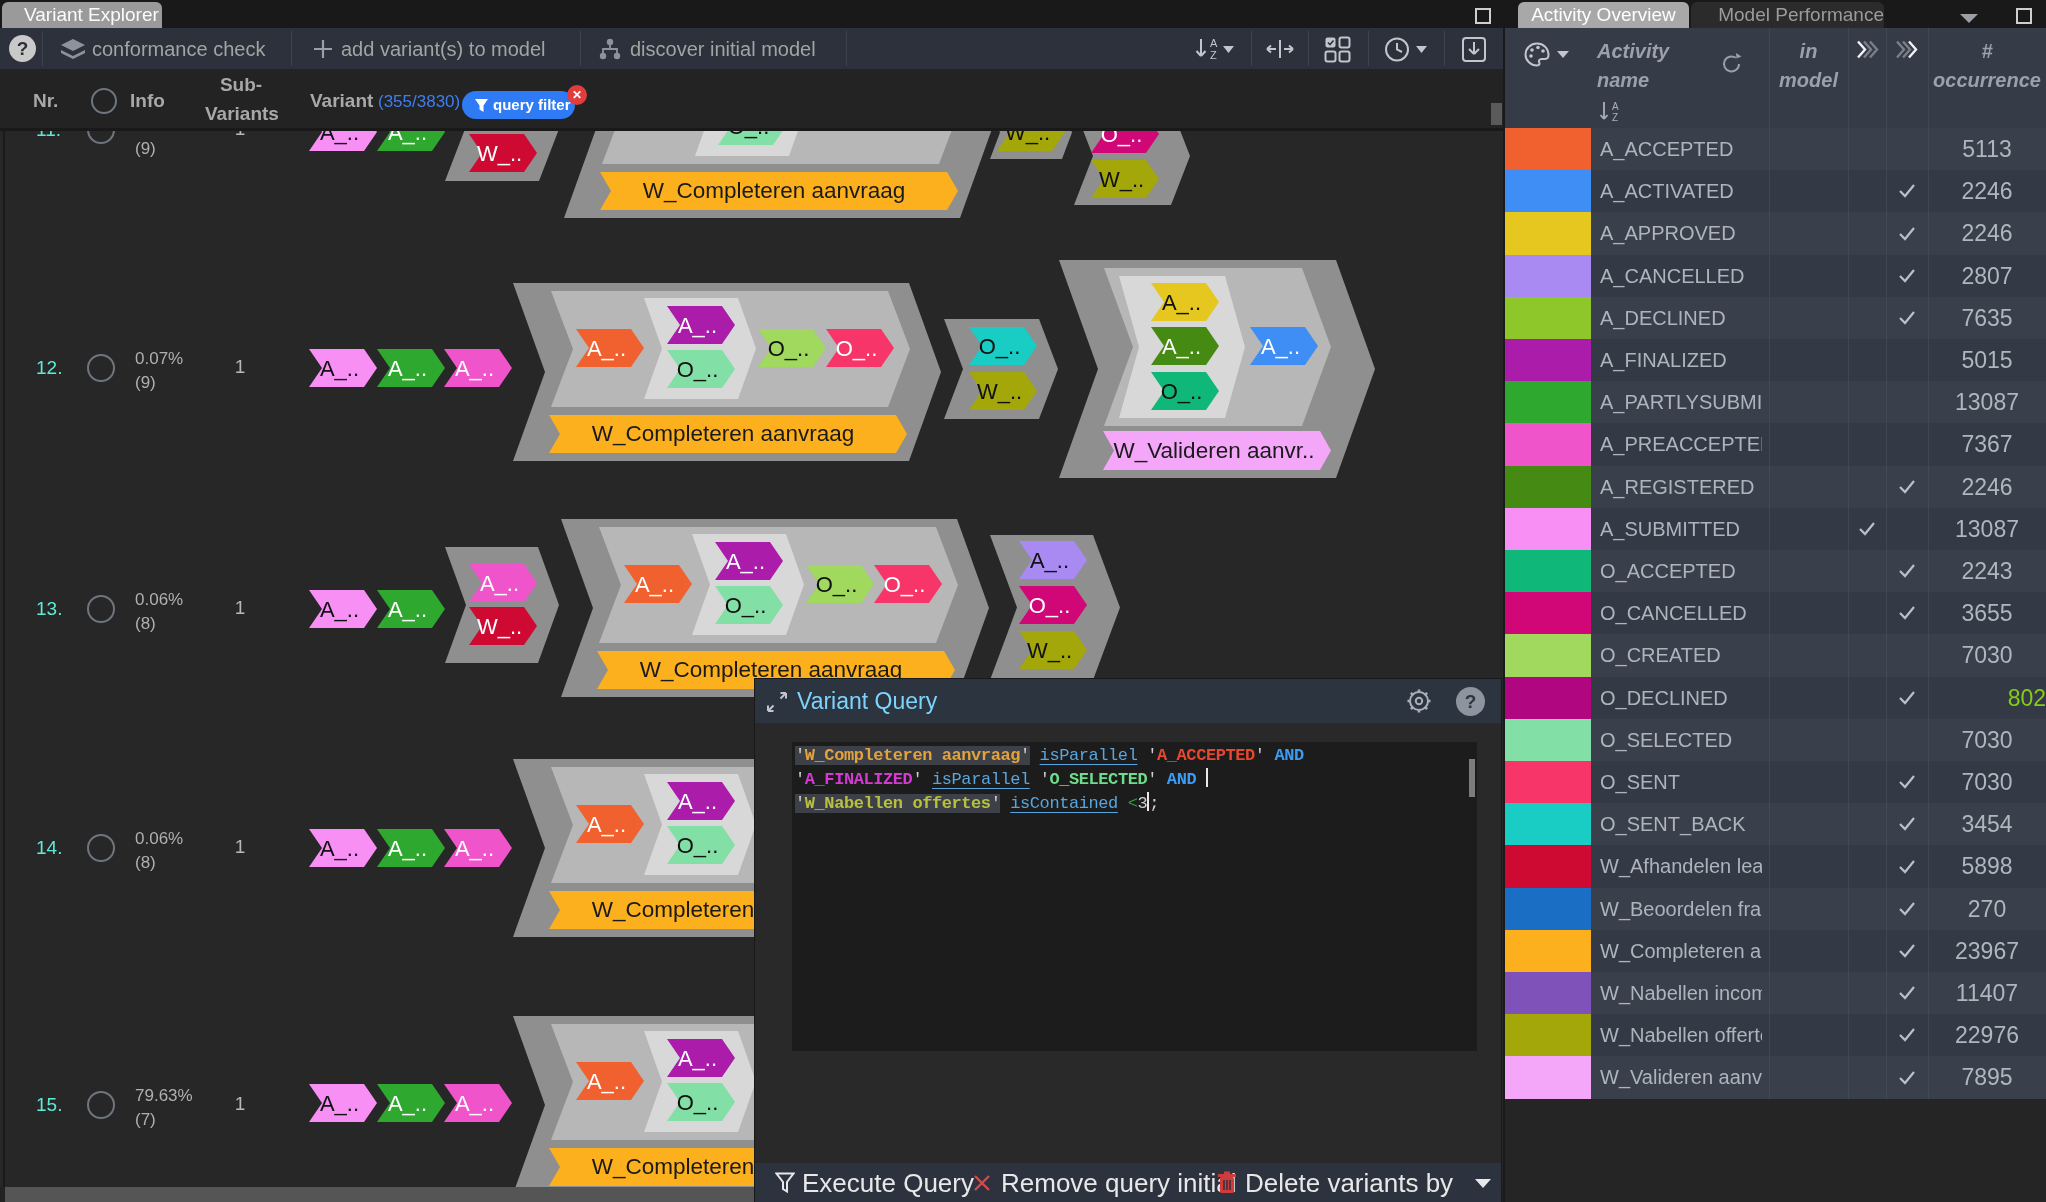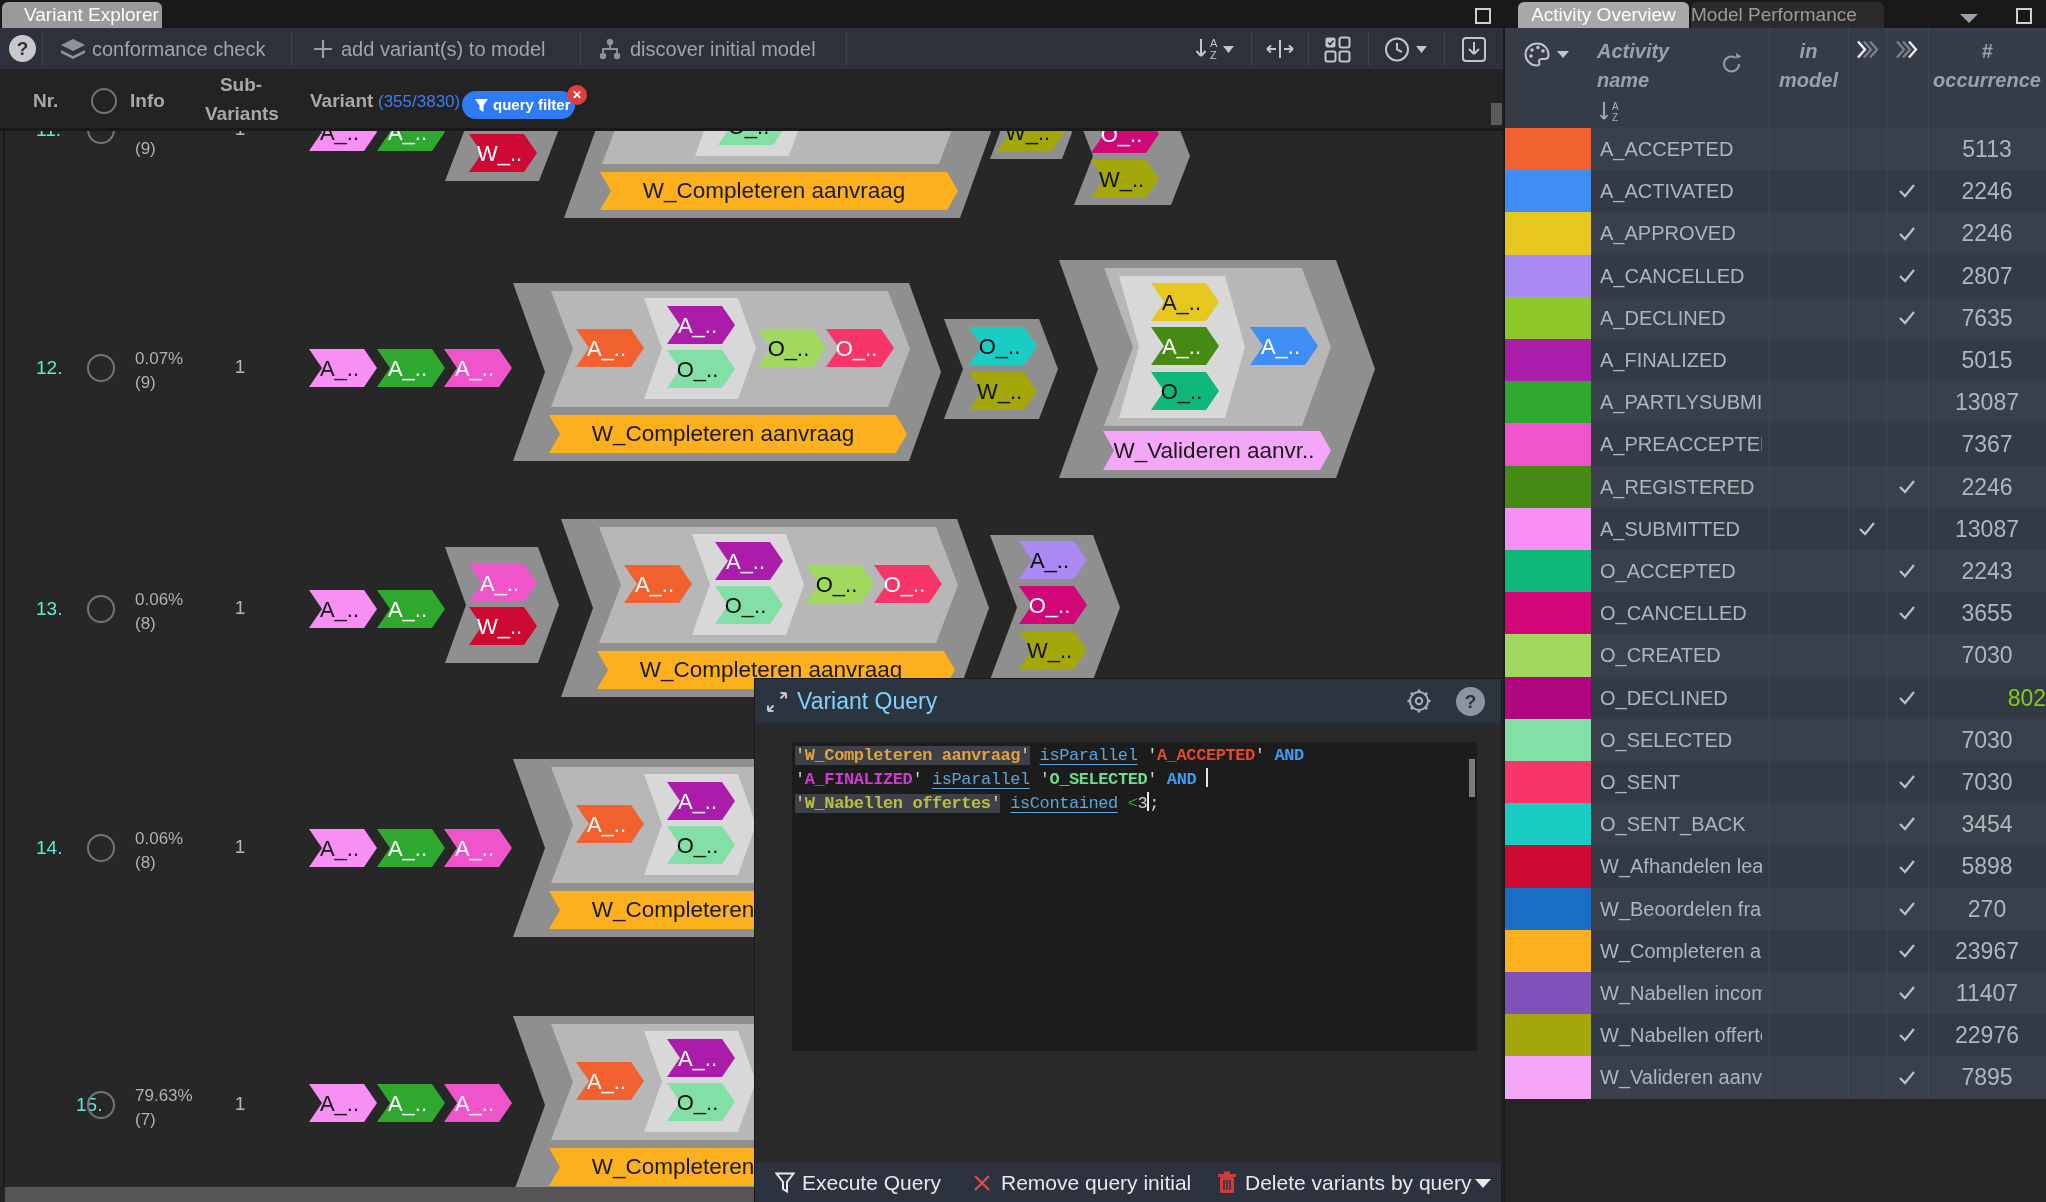--- a/index.html
+++ b/index.html
@@ -5,28 +5,28 @@
   font-family:"Liberation Sans", sans-serif; position:relative; }
 .rn { position:absolute; font-size:19px; color:#5eead4; }
 .pct { position:absolute; font-size:17px; color:#b0b0b0; }
 .one { position:absolute; font-size:19px; color:#b8b8b8; width:30px; text-align:center;}
 .radio { position:absolute; width:28px; height:28px; border-radius:50%; border:2px solid #6f757e; }
 .hlbl { position:absolute; font-size:19px; font-weight:bold; color:#a8a8a8; }
 .tbtxt { position:absolute; font-size:20px; color:#a3a3a3; top:36px; height:26px; line-height:26px;}
 .qq { color:#cfcfcf; }
 .kw { color:#58a6dd; text-decoration:underline; text-underline-offset:4px; }
 .caret { display:inline-block; width:2px; height:19px; background:#e8e8e8; vertical-align:-3px; }
-.qbtn { position:absolute; top:0; height:40px; line-height:40px; font-size:21px; color:#e8e8e8; }
+.qbtn { position:absolute; top:0; height:40px; line-height:40px; font-size:26px; color:#e8e8e8; }
 .rht { position:absolute; font-style:italic; font-weight:bold; color:#9ba1ab; font-size:20px; }
 </style></head><body>
 
 <div style="position:absolute;left:0;top:0;width:2046px;height:28px;background:#191919;"></div>
 <div style="position:absolute;left:2px;top:2px;width:160px;height:26px;background:#9a9a9a;border-radius:6px 6px 0 0;color:#fbfbfb;font-size:19px;padding-left:22px;line-height:26px;">Variant Explorer</div>
 <div style="position:absolute;left:1518px;top:2px;width:171px;height:26px;background:#a8a8a8;border-radius:6px 6px 0 0;color:#fdfdfd;font-size:19px;text-align:center;line-height:26px;">Activity Overview</div>
-<div style="position:absolute;left:1691px;top:2px;width:193px;height:26px;background:#2b2b2b;border-radius:6px 6px 0 0;color:#9b9b9b;font-size:19px;text-align:left;line-height:26px;">Model Performance</div>
+<div style="position:absolute;left:1691px;top:2px;width:193px;height:26px;background:#2b2b2b;border-radius:6px 6px 0 0;color:#9b9b9b;font-size:19px;text-align:right;line-height:26px;">Model Performance</div>
 
 <div style="position:absolute;left:0;top:28px;width:1503px;height:41px;background:#2c313c;"></div>
 <div class="tbtxt" style="left:92px;">conformance check</div>
 <div class="tbtxt" style="left:341px;">add variant(s) to model</div>
 <div class="tbtxt" style="left:630px;">discover initial model</div>
 
 <div style="position:absolute;left:0;top:69px;width:1503px;height:59px;background:#232323;"></div>
 <div class="hlbl" style="left:33px;top:90px;">Nr.</div>
 <div style="position:absolute;left:91px;top:88px;width:26px;height:26px;border-radius:50%;border:2px solid #6f757e;"></div>
 <div class="hlbl" style="left:130px;top:90px;">Info</div>
@@ -203,21 +203,21 @@
       <div class="rn" style="left:36px;top:598px;">13.</div>
       <div class="radio" style="left:87px;top:595px;"></div>
       <div class="pct" style="left:135px;top:590px;">0.06%</div>
       <div class="pct" style="left:135px;top:614px;">(8)</div>
       <div class="one" style="left:225px;top:597px;">1</div>
       <div class="rn" style="left:36px;top:837px;">14.</div>
       <div class="radio" style="left:87px;top:834px;"></div>
       <div class="pct" style="left:135px;top:829px;">0.06%</div>
       <div class="pct" style="left:135px;top:853px;">(8)</div>
       <div class="one" style="left:225px;top:836px;">1</div>
-      <div class="rn" style="left:36px;top:1094px;margin-left:40px;">15.</div>
+      <div class="rn" style="left:36px;top:1094px;">15.</div>
       <div class="radio" style="left:87px;top:1091px;"></div>
       <div class="pct" style="left:135px;top:1086px;">79.63%</div>
       <div class="pct" style="left:135px;top:1110px;">(7)</div>
       <div class="one" style="left:225px;top:1093px;">1</div>
     </div>
   </div>
 <div style="position:absolute;left:3px;top:131px;width:2px;height:1071px;background:#1a1a1a;"></div>
 
 <div style="position:absolute;left:0;top:1187px;width:1503px;height:15px;background:#232323;"></div>
 <div style="position:absolute;left:5px;top:1187px;width:750px;height:15px;background:#555555;"></div>

